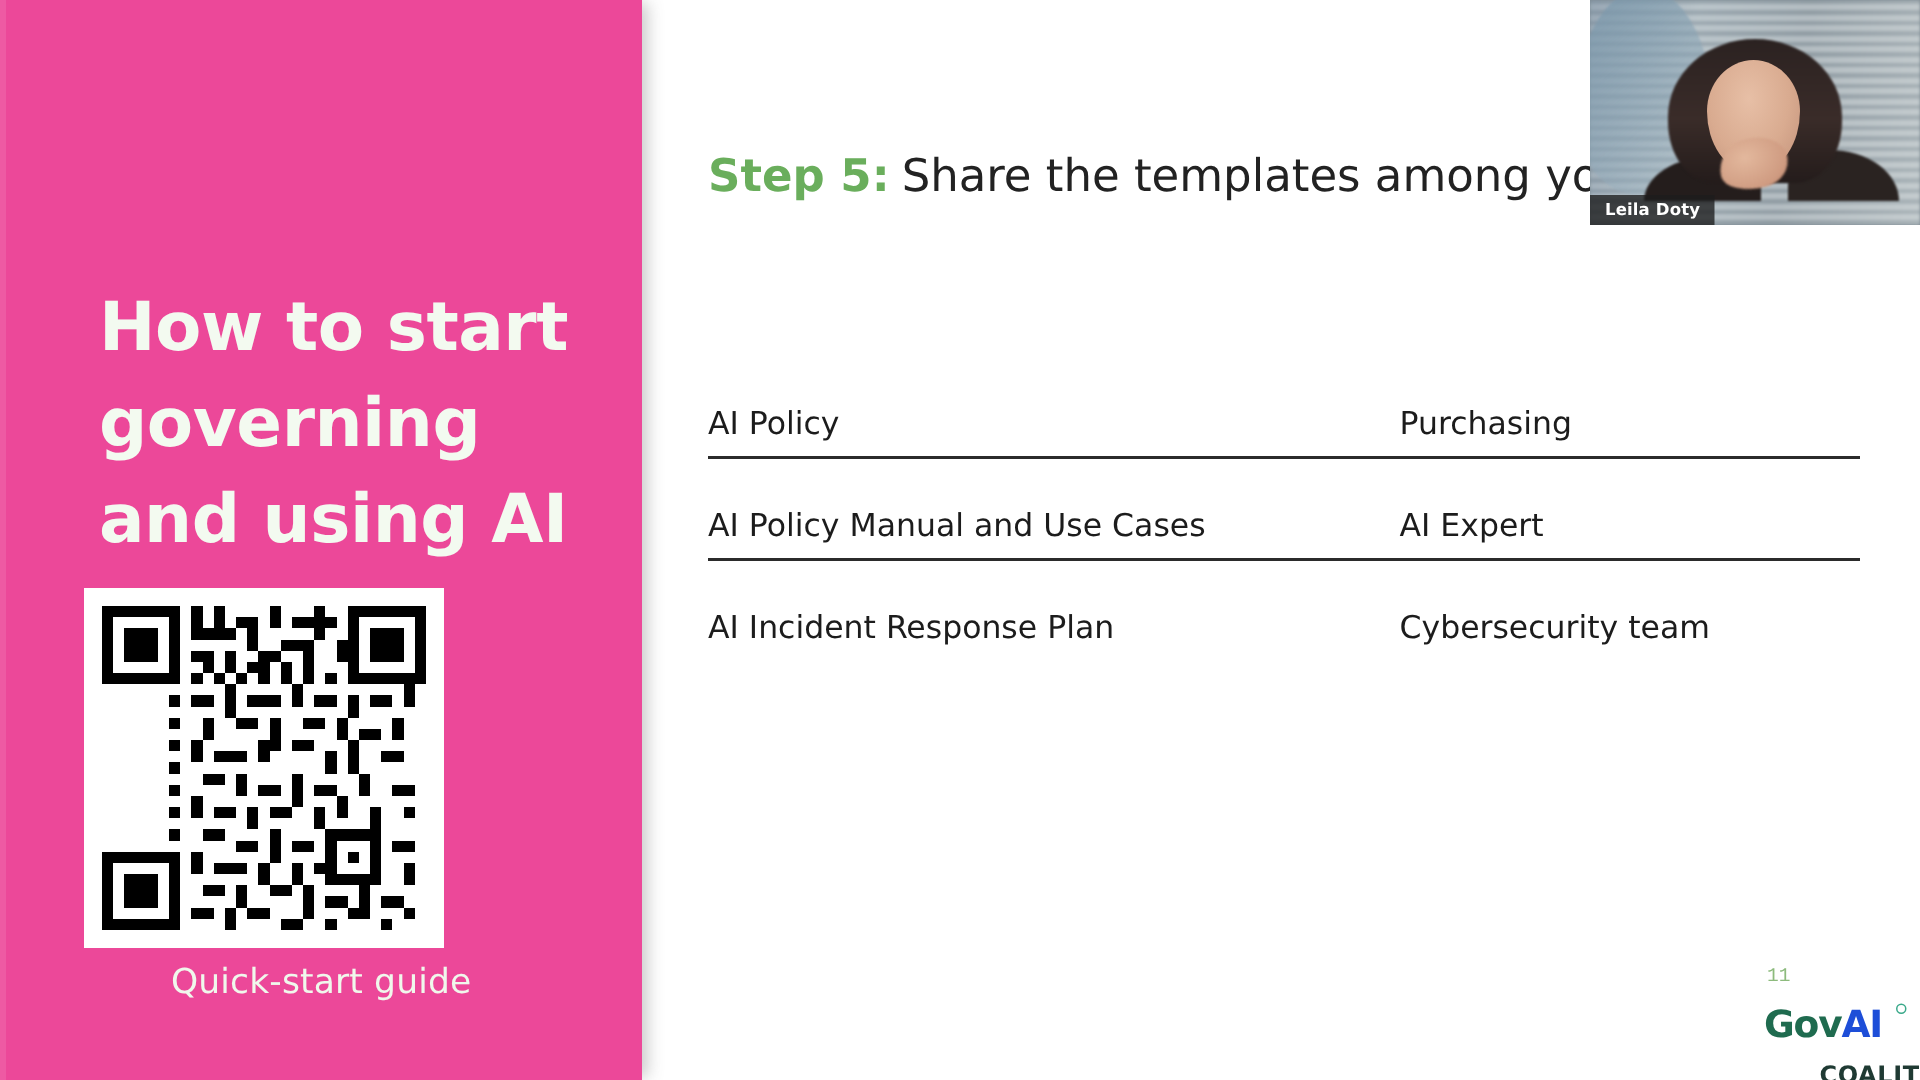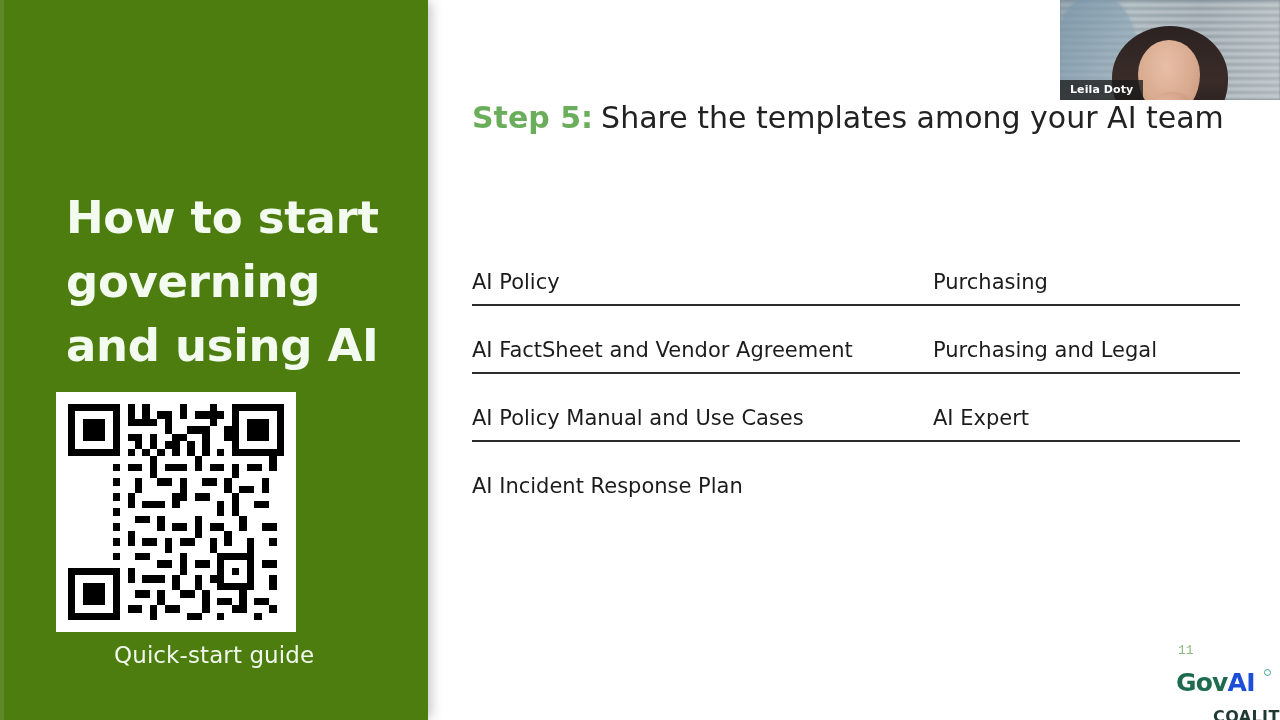--- a/index.html
+++ b/index.html
@@ -31,21 +31,21 @@
     box-sizing: border-box;
   }
 
   
   .green-panel {
     position: absolute;
     left: 0;
     top: 0;
     width: 428px;
     height: 720px;
-    background: #4d7c0f;
+    background: #ec4899;
     box-shadow: 6px 0 10px -2px rgba(90,90,90,0.30);
     z-index: 3;
   }
   .green-panel::after{
     content:"";
     position:absolute;
     left:0; top:0; bottom:0;
     width:4px;
     background: rgba(255,255,255,0.10);
   }
@@ -191,21 +191,21 @@
     box-sizing: border-box;
     background: #ffffff;
   }
 
   
   .video-tile {
     position: absolute;
     right: 0;
     top: 0;
     width: 220px;
-    height: 100px;
+    height: 150px;
     overflow: hidden;
     z-index: 9;
     background: #7d8a92;
   }
   .vid-bg {
     position: absolute;
     inset: 0;
     background:
       linear-gradient(100deg, rgba(120,140,160,0.55) 0%, rgba(160,175,185,0.25) 30%, rgba(90,100,110,0.15) 60%, rgba(200,205,205,0.35) 100%),
       repeating-linear-gradient(180deg, #9aa6ad 0px, #9aa6ad 3px, #c3ccd0 3px, #c3ccd0 7px),
@@ -436,29 +436,26 @@
       <div class="step-heading">
         <span class="step-label">Step 5:</span><span>Share the templates among your AI team</span>
       </div>
 
       <div class="tmpl-table">
         <div class="trow">
           <span class="cell col-doc">AI Policy</span>
           <span class="cell col-team">Purchasing</span>
         </div>
         <div class="trow">
-          <span class="cell col-doc">AI FactSheet and Vendor Agreement</span>
-          <span class="cell col-team">Purchasing and Legal</span>
-        </div>
-        <div class="trow">
           <span class="cell col-doc">AI Policy Manual and Use Cases</span>
           <span class="cell col-team">AI Expert</span>
         </div>
         <div class="trow">
           <span class="cell col-doc">AI Incident Response Plan</span>
+          <span class="cell col-team">Cybersecurity team</span>
         </div>
       </div>
 
       <div class="page-number">11</div>
 
       <div class="logo">
         <span class="logo-main"><span class="logo-gov">Gov</span><span class="logo-ai">AI</span></span>
         <span class="logo-dot"></span>
         <span class="logo-sub">COALITION</span>
       </div>

